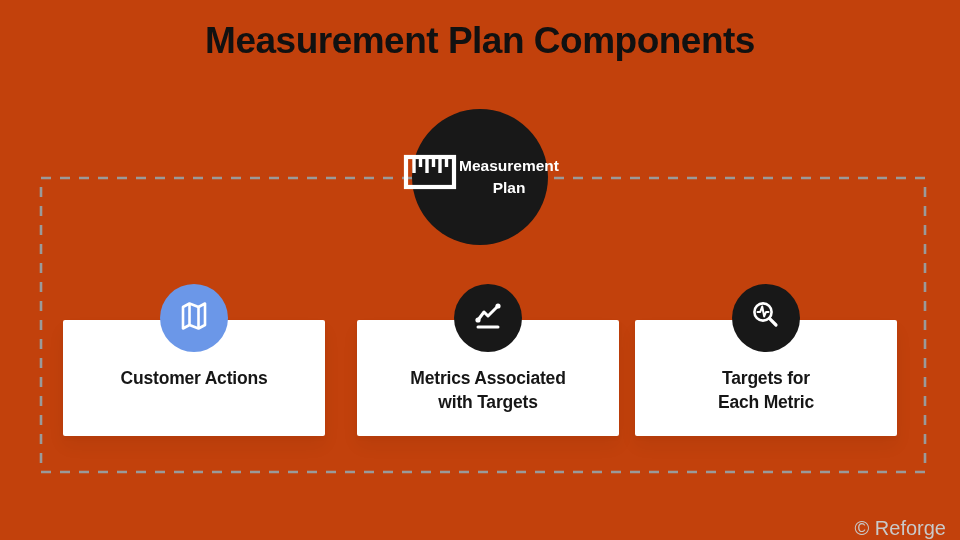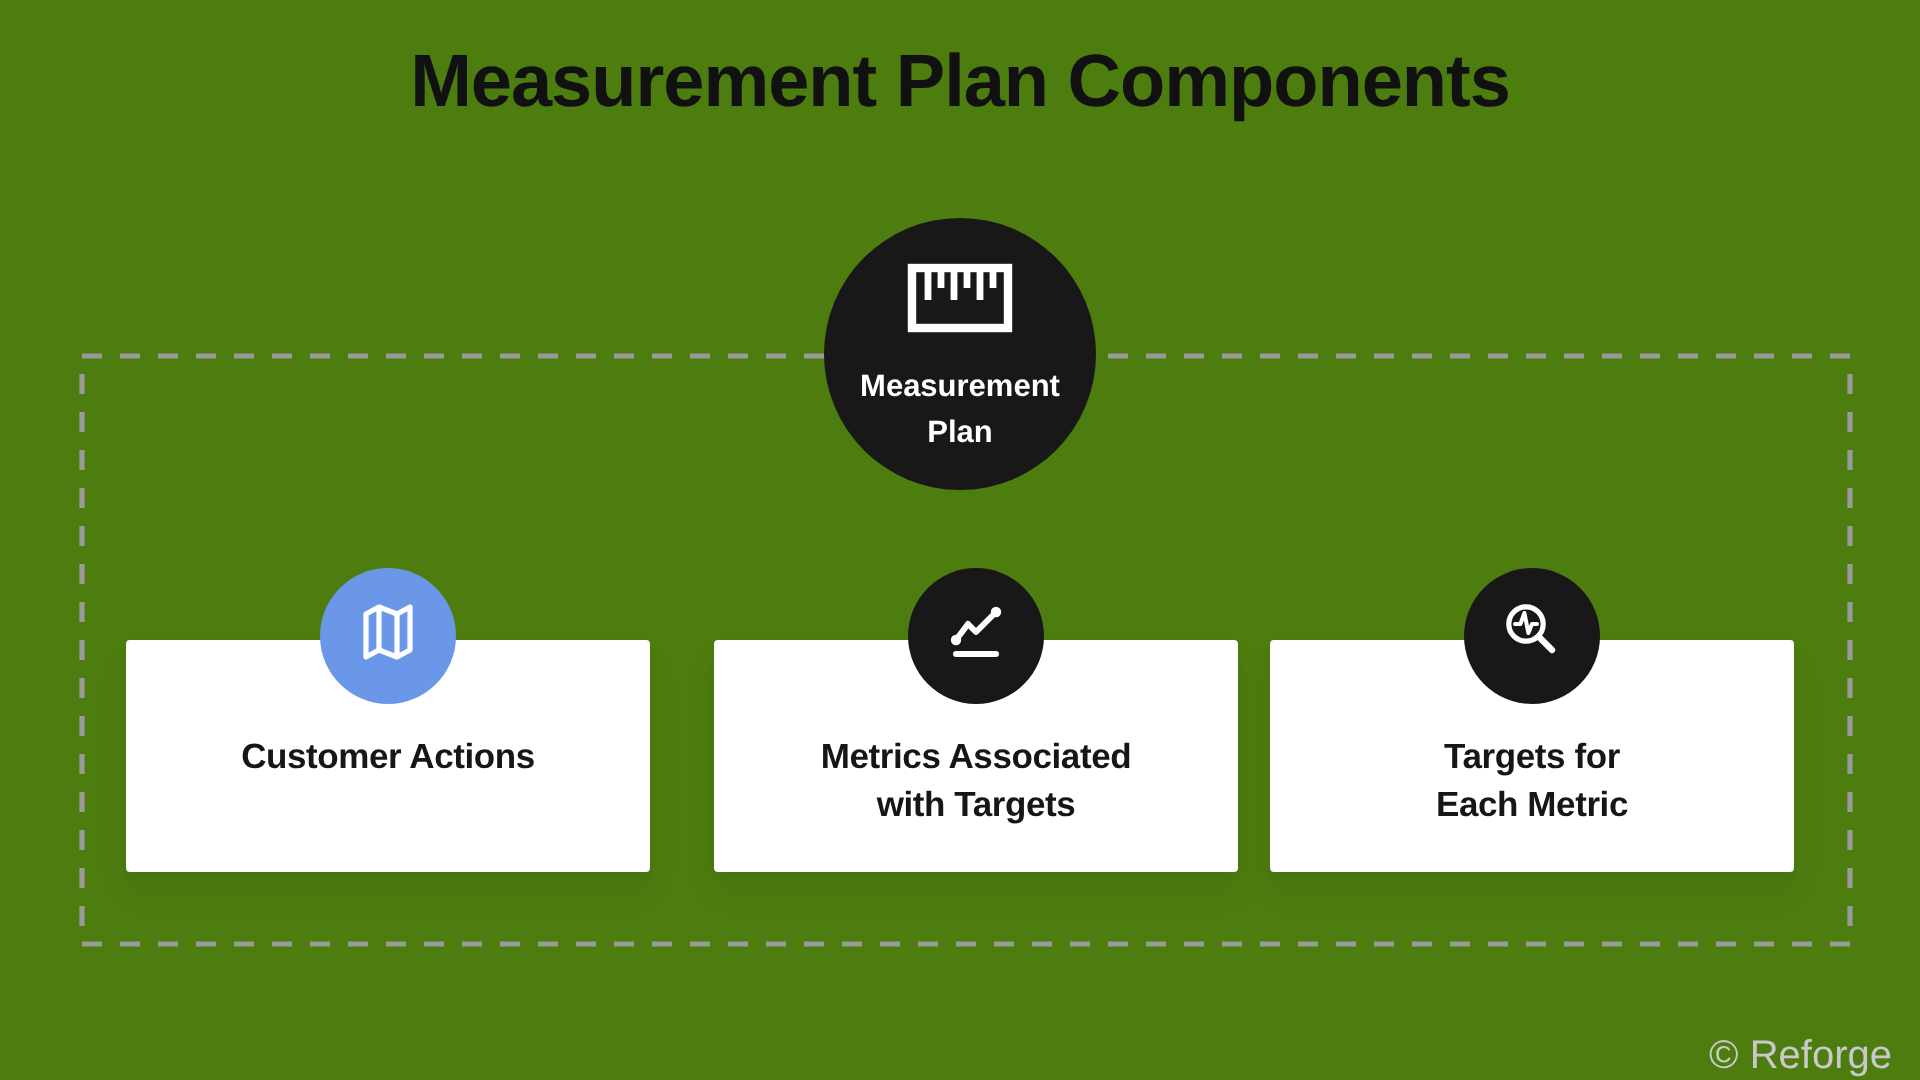--- a/index.html
+++ b/index.html
@@ -6,21 +6,21 @@
   html, body { width: 960px; height: 540px; }
   body {
     font-family: "Liberation Sans", sans-serif;
     background: #F0F0F1;
     overflow: hidden;
   }
   .slide {
     position: relative;
     width: 960px;
     height: 540px;
-    background: #4d7c0f;
+    background: #c2410c;
   }
   .title {
     position: absolute;
     top: 20px;
     left: 0;
     width: 100%;
     text-align: center;
     font-size: 37px;
     font-weight: 700;
     letter-spacing: -0.5px;
@@ -33,21 +33,21 @@
   }
   .center-node {
     position: absolute;
     left: 412px;
     top: 109px;
     width: 136px;
     height: 136px;
     border-radius: 50%;
     background: #181818;
     display: flex;
-    flex-direction: column;
+    flex-direction: row;
     align-items: center;
     justify-content: center;
     z-index: 3;
   }
   .center-node .node-icon { margin-top: 2px; margin-bottom: 8px; }
   .center-node .node-label {
     color: #ffffff;
     font-weight: 700;
     font-size: 15.5px;
     line-height: 1.45;

